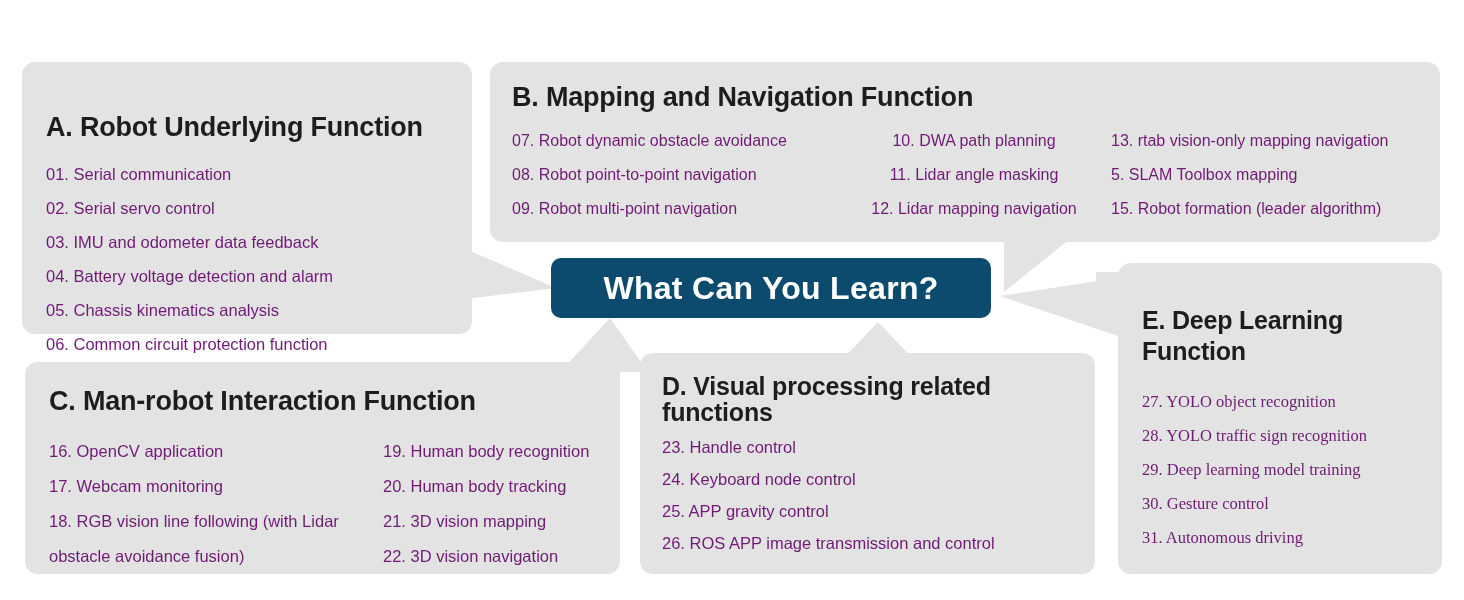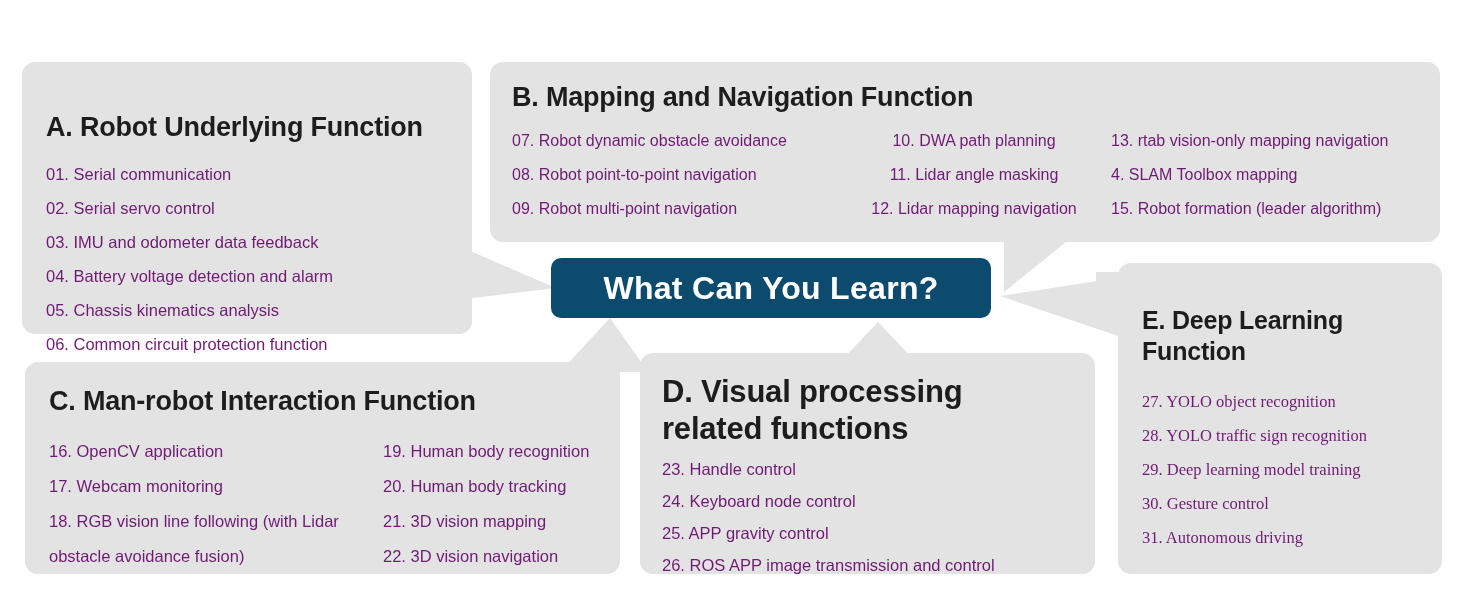--- a/index.html
+++ b/index.html
@@ -97,21 +97,21 @@
   #panel-c .col-2 { width: 240px; }
   #panel-c .item { font-size: 16.5px; line-height: 35px; }
   #panel-c .item-wrap { white-space: normal; }
 
   
   #panel-d {
     left: 640px; top: 353px;
     width: 455px; height: 221px;
     padding: 20px 0 0 22px;
   }
-  #panel-d .panel-title { font-size: 31px; line-height: 37px; width: 400px; }
+  #panel-d .panel-title { font-size: 25px; line-height: 26px; width: 400px; }
   #panel-d .items { margin-top: 6px; }
   #panel-d .item { font-size: 16.5px; line-height: 32px; }
 
   
   #panel-e {
     left: 1118px; top: 263px;
     width: 324px; height: 311px;
     padding: 42px 0 0 24px;
   }
   #panel-e .panel-title { font-size: 25px; line-height: 31px; width: 265px; }
@@ -179,21 +179,21 @@
         <li class="item">08. Robot point-to-point navigation</li>
         <li class="item">09. Robot multi-point navigation</li>
       </ul>
       <ul class="items col col-2">
         <li class="item">10. DWA path planning</li>
         <li class="item">11. Lidar angle masking</li>
         <li class="item">12. Lidar mapping navigation</li>
       </ul>
       <ul class="items col col-3">
         <li class="item">13. rtab vision-only mapping navigation</li>
-        <li class="item">4. SLAM Toolbox mapping</li>
+        <li class="item">5. SLAM Toolbox mapping</li>
         <li class="item">15. Robot formation (leader algorithm)</li>
       </ul>
     </div>
   </section>
 
   <section class="panel" id="panel-c">
     <h2 class="panel-title">C. Man-robot Interaction Function</h2>
     <div class="cols">
       <ul class="items col-1">
         <li class="item">16. OpenCV application</li>

